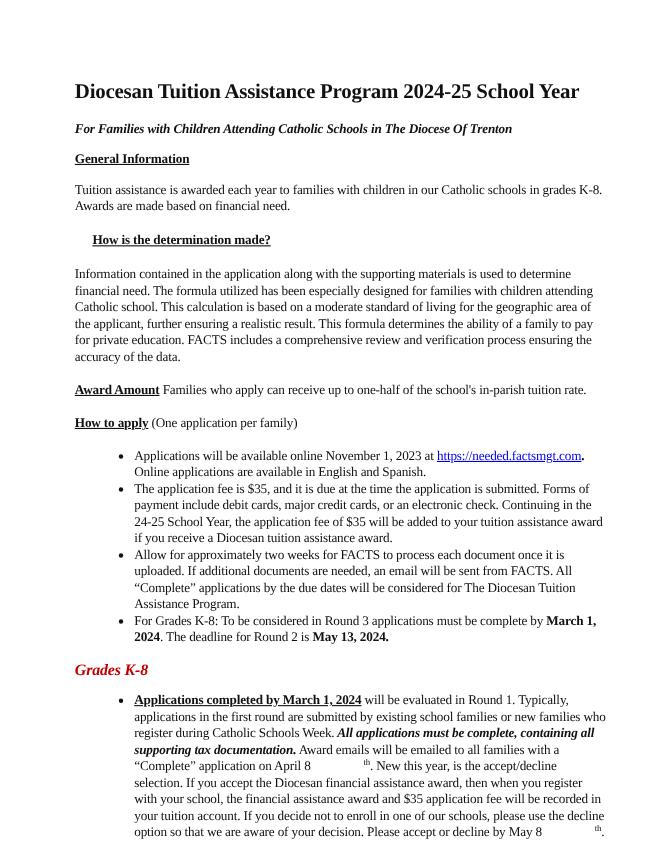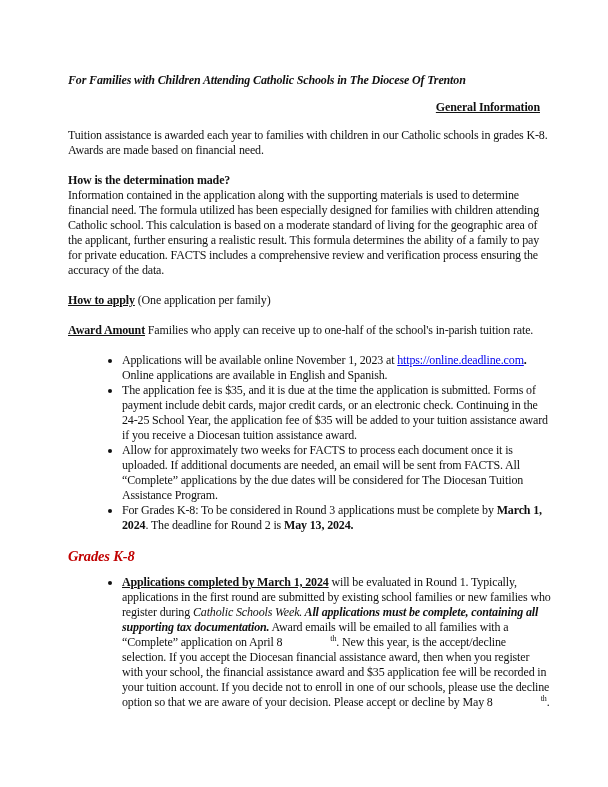--- a/index.html
+++ b/index.html
@@ -25,77 +25,79 @@
     font-weight: bold;
     letter-spacing: -0.2px;
     margin: 0 0 15px 0;
   }
   .doc-subtitle {
     font-weight: bold;
     font-style: italic;
     margin: 0 0 12px 0;
   }
   .center-heading {
-    text-align: right;
+    text-align: left;
     font-weight: bold;
     text-decoration: underline;
     margin: 0 0 13px 0;
     width: 472px;
   }
   p.para { margin: 0 0 15px 0; }
   .block-heading {
     font-weight: bold;
-    margin: 0;
+    text-decoration: underline;
+    margin: 16px;
   }
   .red-heading {
     color: var(--heading-red, #C00000);
     font-weight: bold;
     font-size: 14.5px;
     line-height: 17px;
     margin: 0 0 10px 0;
     font-style: italic;
   }
   ul.bullets {
     margin: 0 0 15px 0;
     padding: 0 0 0 54px;
     list-style: disc outside;
   }
   ul.bullets li { margin: 0; padding: 0; }
 
   .s-b  { font-weight: bold; }
-  .s-i  { font-style: italic; }
+  .s-i  { }
   .s-bi { font-weight: bold; font-style: italic; }
   .s-bu { font-weight: bold; text-decoration: underline; }
   a.link { color: var(--link-blue, #0000EE); text-decoration: underline; cursor: pointer; }
   sup { font-size: 8px; line-height: 0; vertical-align: super; margin-left: 48px; }
 </style>
 </head>
 <body>
 
 <div class="page">
   <div class="content">
 
+    <h1 class="doc-title">Diocesan Tuition Assistance Program 2024-25 School Year</h1>
 
     <p class="doc-subtitle">For Families with Children Attending Catholic Schools in The Diocese Of Trenton</p>
 
     <p class="center-heading">General Information</p>
 
     <p class="para">Tuition assistance is awarded each year to families with children in our Catholic schools in grades K-8.  Awards are made based on financial need.</p>
 
     <div class="block">
       <div class="block-heading">How is the determination made?</div>
       <p class="para">Information contained in the application along with the supporting materials is used to determine financial need.  The formula utilized has been especially designed for families with children attending Catholic school. This calculation is based on a moderate standard of living for the geographic area of the applicant, further ensuring a realistic result. This formula determines the ability of a family to pay for private education. FACTS includes a comprehensive review and verification process ensuring the accuracy of the data.</p>
     </div>
 
+    <p class="para"><span class="s-bu">Award Amount</span><span> Families who apply can receive up to one-half of the school's in-parish tuition rate.</span></p>
+
     <p class="para"><span class="s-bu">How to apply</span><span> (One application per family)</span></p>
 
-    <p class="para"><span class="s-bu">Award Amount</span><span> Families who apply can receive up to one-half of the school's in-parish tuition rate.</span></p>
-
     <ul class="bullets">
-        <li><span>Applications will be available online November 1, 2023 at </span><a class="link" href="#">https://online.deadline.com</a><span class="s-b">.</span><span> Online applications are available in English and Spanish.</span></li>
+        <li><span>Applications will be available online November 1, 2023 at </span><a class="link" href="#">https://needed.factsmgt.com</a><span class="s-b">.</span><span> Online applications are available in English and Spanish.</span></li>
         <li><span>The application fee is $35, and it is due at the time the application is submitted. Forms of payment include debit cards, major credit cards, or an electronic check. Continuing in the 24-25 School Year, the application fee of $35 will be added to your tuition assistance award if you receive a Diocesan tuition assistance award.</span></li>
         <li><span>Allow for approximately two weeks for FACTS to process each document once it is uploaded. If additional documents are needed, an email will be sent from FACTS. All “Complete” applications by the due dates will be considered for The Diocesan Tuition Assistance Program.</span></li>
         <li><span>For Grades K-8: To be considered in Round 3 applications must be complete by </span><span class="s-b">March 1, 2024</span><span>.  The deadline for Round 2 is </span><span class="s-b">May 13, 2024.</span></li>
       </ul>
 
     <h2 class="red-heading">Grades K-8</h2>
 
     <ul class="bullets">
         <li><span class="s-bu">Applications completed by March 1, 2024</span><span> will be evaluated in Round 1. Typically, applications in the first round are submitted by existing school families or new families who register during </span><span class="s-i">Catholic Schools Week.</span><span class="s-bi"> All applications must be complete, containing all supporting tax documentation.</span><span> Award emails will be emailed to all families with a “Complete” application on April 8</span><sup>th</sup><span>. New this year, is the accept/decline selection. If you accept the Diocesan financial assistance award, then when you register with your school, the financial assistance award and $35 application fee will be recorded in your tuition account. If you decide not to enroll in one of our schools, please use the decline option so that we are aware of your decision. Please accept or decline by May 8</span><sup>th</sup><span>.</span></li>
       </ul>

